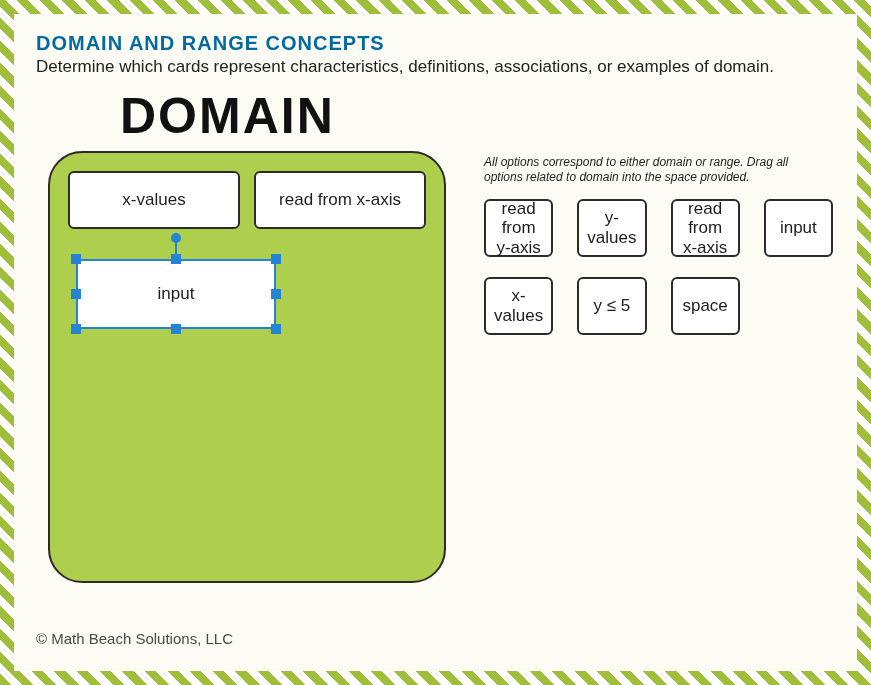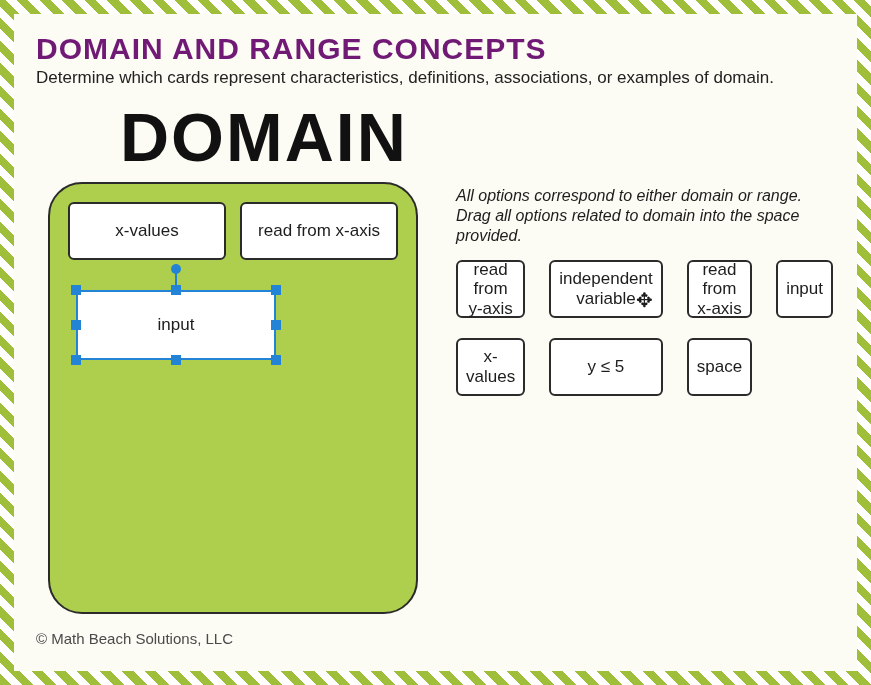--- a/index.html
+++ b/index.html
@@ -15,36 +15,36 @@
   .page {
     width: 100%; height: 100%;
     background: #fcfcf4;
     position: relative;
     padding: 18px 24px 10px 22px;
   }
 
   .title {
     font-family: "Arial Narrow", Arial, sans-serif;
     font-weight: 700;
-    font-size: 30px;
+    font-size: 20px;
     letter-spacing: 1px;
-    color: #701a75;
+    color: #0369a1;
     font-stretch: condensed;
   }
   .subtitle {
     font-size: 17px;
     color: #222;
     margin-top: 2px;
     font-stretch: condensed;
   }
 
   .domain-heading {
     font-family: "Arial Narrow", Arial, sans-serif;
     font-weight: 900;
-    font-size: 68px;
+    font-size: 50px;
     letter-spacing: 2px;
     color: #111;
     margin: 10px 0 6px 84px;
     font-stretch: condensed;
   }
 
   .content {
     display: flex;
     flex-direction: row;
     gap: 38px;
@@ -118,21 +118,21 @@
   }
   .conn-dot {
     position:absolute; left:50%; top:-26px; width:10px; height:10px; border-radius:50%; background:#2384d6; margin-left:-5px;
   }
 
   .right-col {
     flex: 1;
     padding-top: 4px;
   }
   .instructions {
-    font-size: 16px;
+    font-size: 12px;
     color: #1d1d1d;
     font-style: italic;
     line-height: 1.25;
     margin-bottom: 14px;
     font-stretch: condensed;
     padding-right: 6px;
   }
   .option-grid {
     display: grid;
     grid-template-columns: 1fr 1fr 1fr 1fr;
@@ -196,22 +196,21 @@
         </div>
       </div>
 
       <div class="right-col">
         <div class="instructions">All options correspond to either domain or range.  Drag all options related to domain into the space provided.</div>
         <div class="option-grid">
           <div class="card">
             <span>read from y-axis</span>
           </div>
           <div class="card">
-            <span>independent variable</span>
-            <span class="move-cursor">✥</span>
+            <span>y-values</span>
           </div>
           <div class="card">
             <span>read from x-axis</span>
           </div>
           <div class="card">
             <span>input</span>
           </div>
           <div class="card">
             <span>x-values</span>
           </div>

